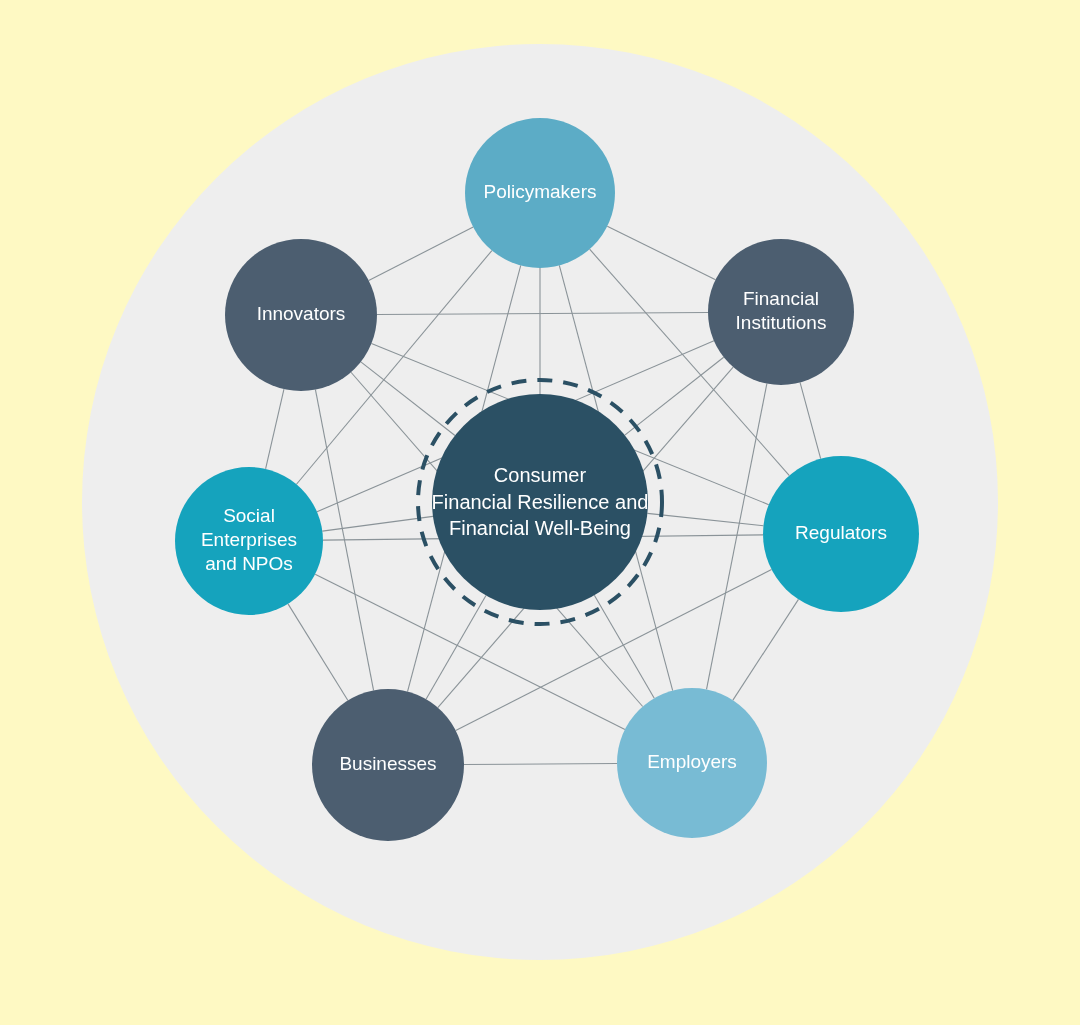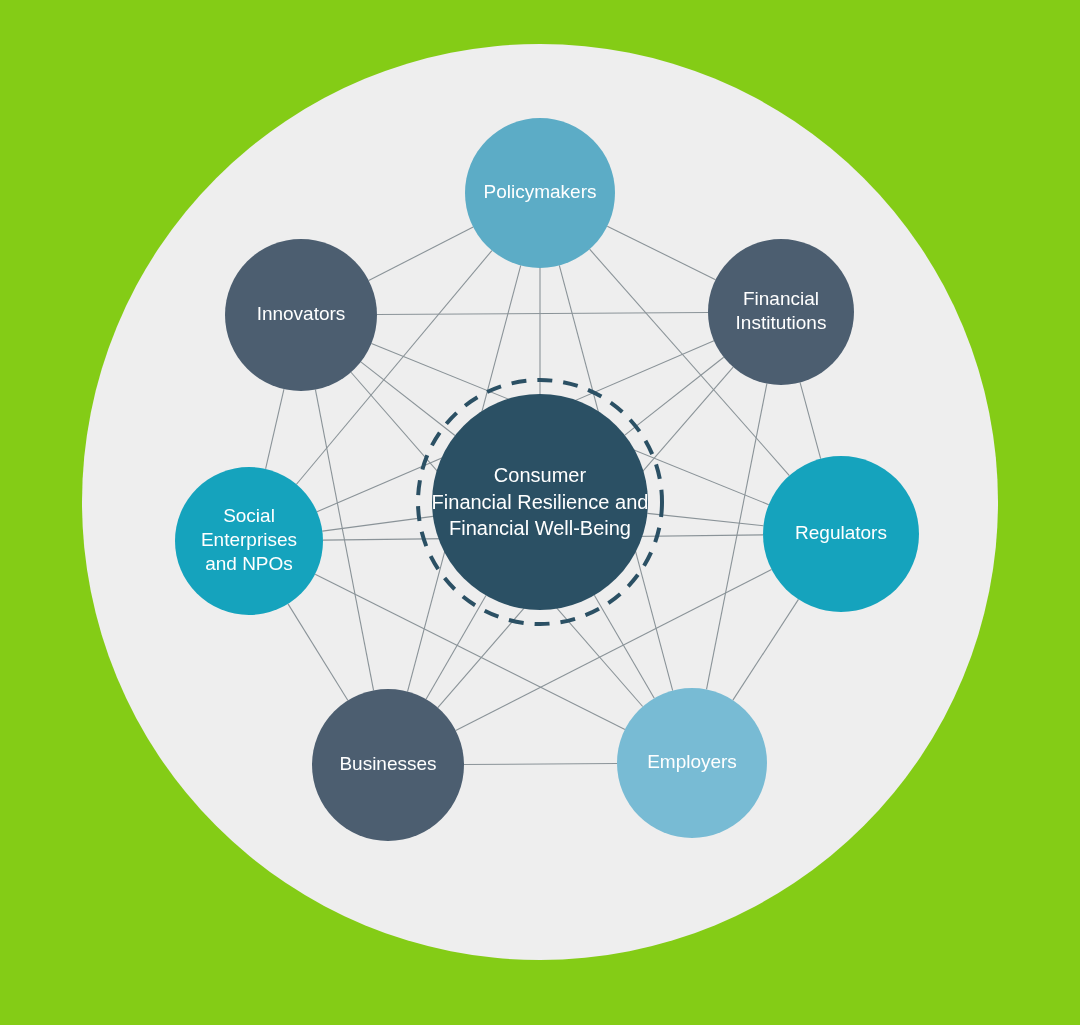--- a/index.html
+++ b/index.html
@@ -11,21 +11,21 @@
   body {
     width: 1080px;
     height: 1025px;
     overflow: hidden;
     font-family: "Liberation Sans", sans-serif;
   }
   #diagram-root {
     position: relative;
     width: 1080px;
     height: 1025px;
-    background: #84cc16;
+    background: #fef9c3;
   }
   svg.stage {
     position: absolute;
     top: 0;
     left: 0;
     width: 1080px;
     height: 1025px;
     display: block;
   }
   .node-label {

